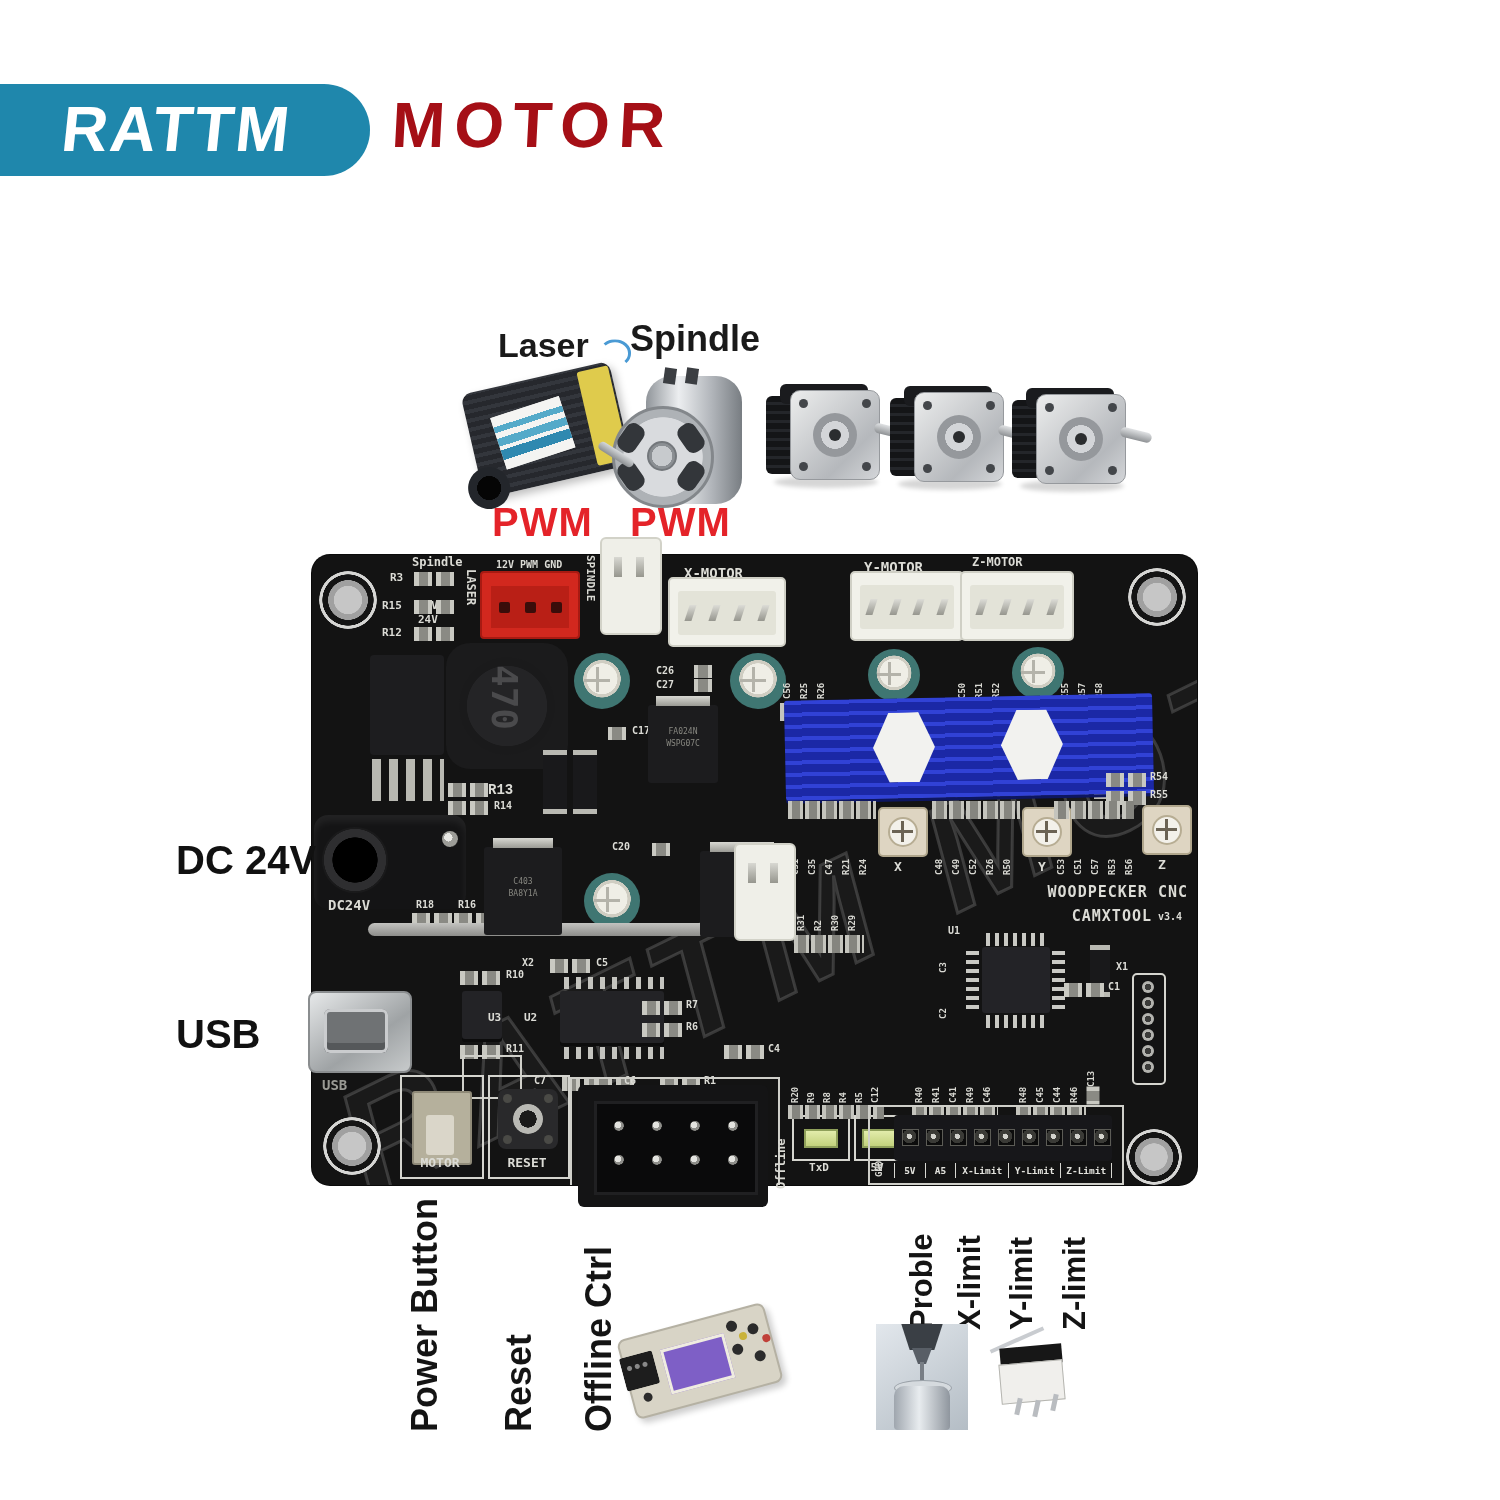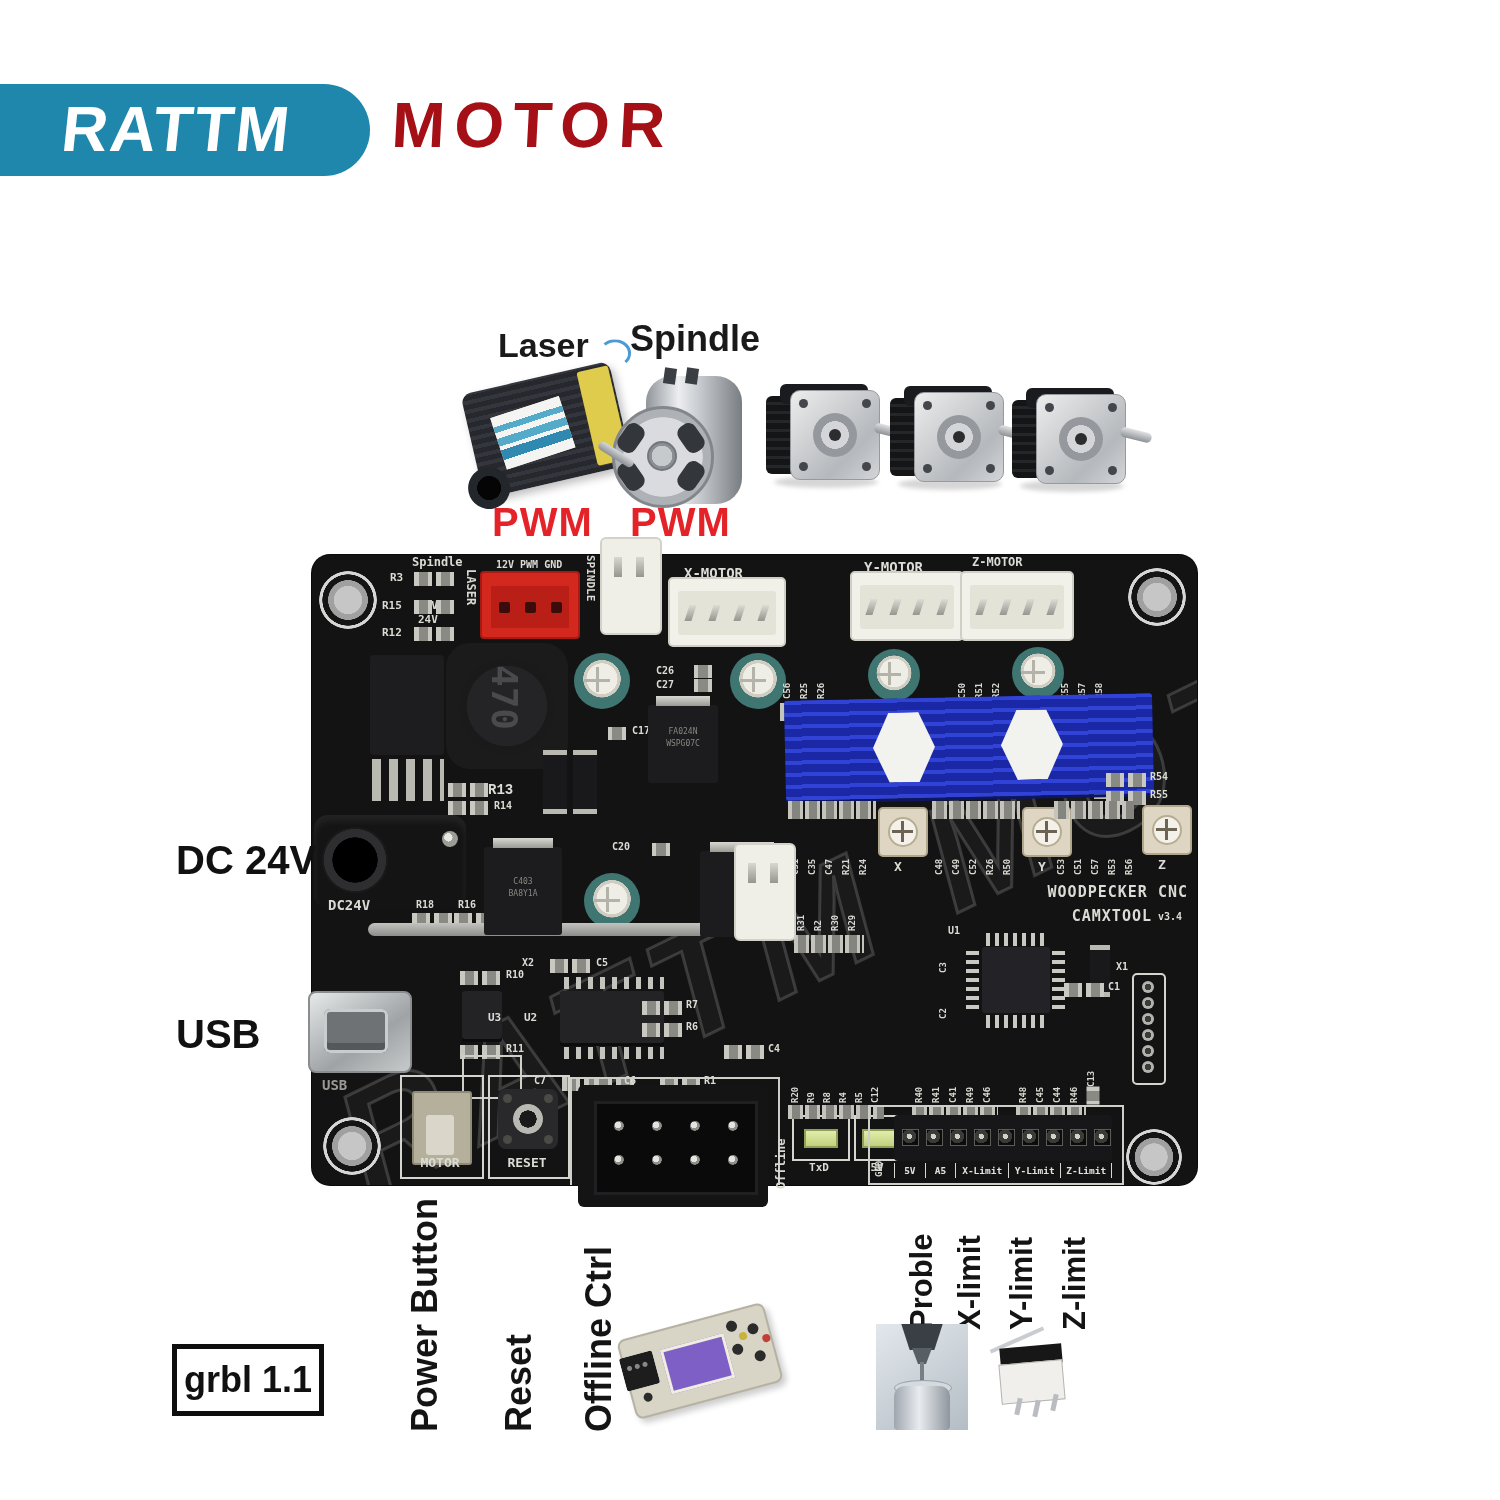--- a/index.html
+++ b/index.html
@@ -579,23 +579,20 @@
   <span class="callout" style="left:176px;top:1012px;font-size:40px;">USB</span>
 
   <span class="vcall" style="left:404px;top:1192px;height:240px;font-size:36px;">Power Button</span>
   <span class="vcall" style="left:498px;top:1316px;height:116px;font-size:36px;">Reset</span>
   <span class="vcall" style="left:578px;top:1226px;height:206px;font-size:36px;">Offline Ctrl</span>
   <span class="vcall" style="left:904px;top:1218px;height:112px;font-size:31px;">Proble</span>
   <span class="vcall" style="left:952px;top:1212px;height:118px;font-size:31px;">X-limit</span>
   <span class="vcall" style="left:1004px;top:1212px;height:118px;font-size:31px;">Y-limit</span>
   <span class="vcall" style="left:1057px;top:1212px;height:118px;font-size:31px;">Z-limit</span>
 
-  <div class="grbl-box">
-    <span>grbl 1.1</span>
-  </div>
 
   <div class="offctl">
     <div class="off-body">
       <div class="off-con"></div>
       <div class="off-scr"></div>
       <div class="off-btn" style="left:108px;top:8px;"></div>
       <div class="off-btn" style="left:128px;top:16px;"></div>
       <div class="off-btn" style="left:108px;top:32px;"></div>
       <div class="off-btn" style="left:128px;top:44px;"></div>
       <div class="off-dot" style="left:118px;top:22px;background:#c9b23a;"></div>

